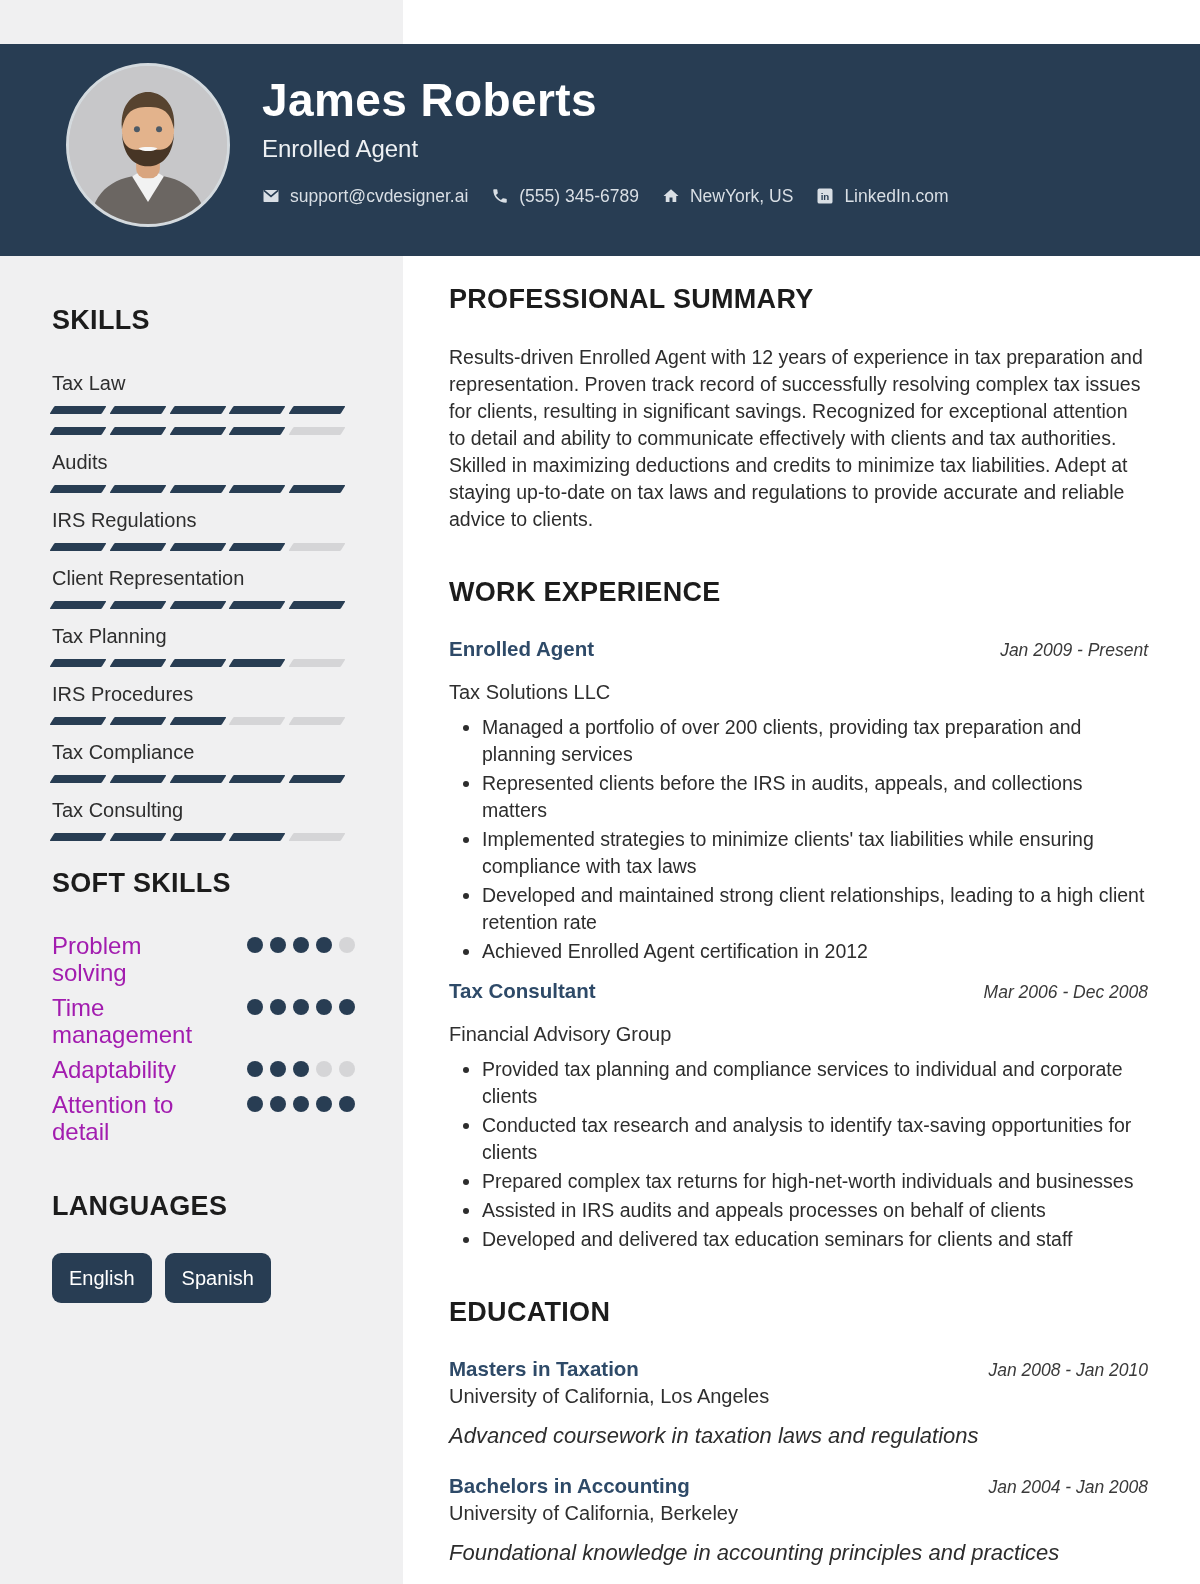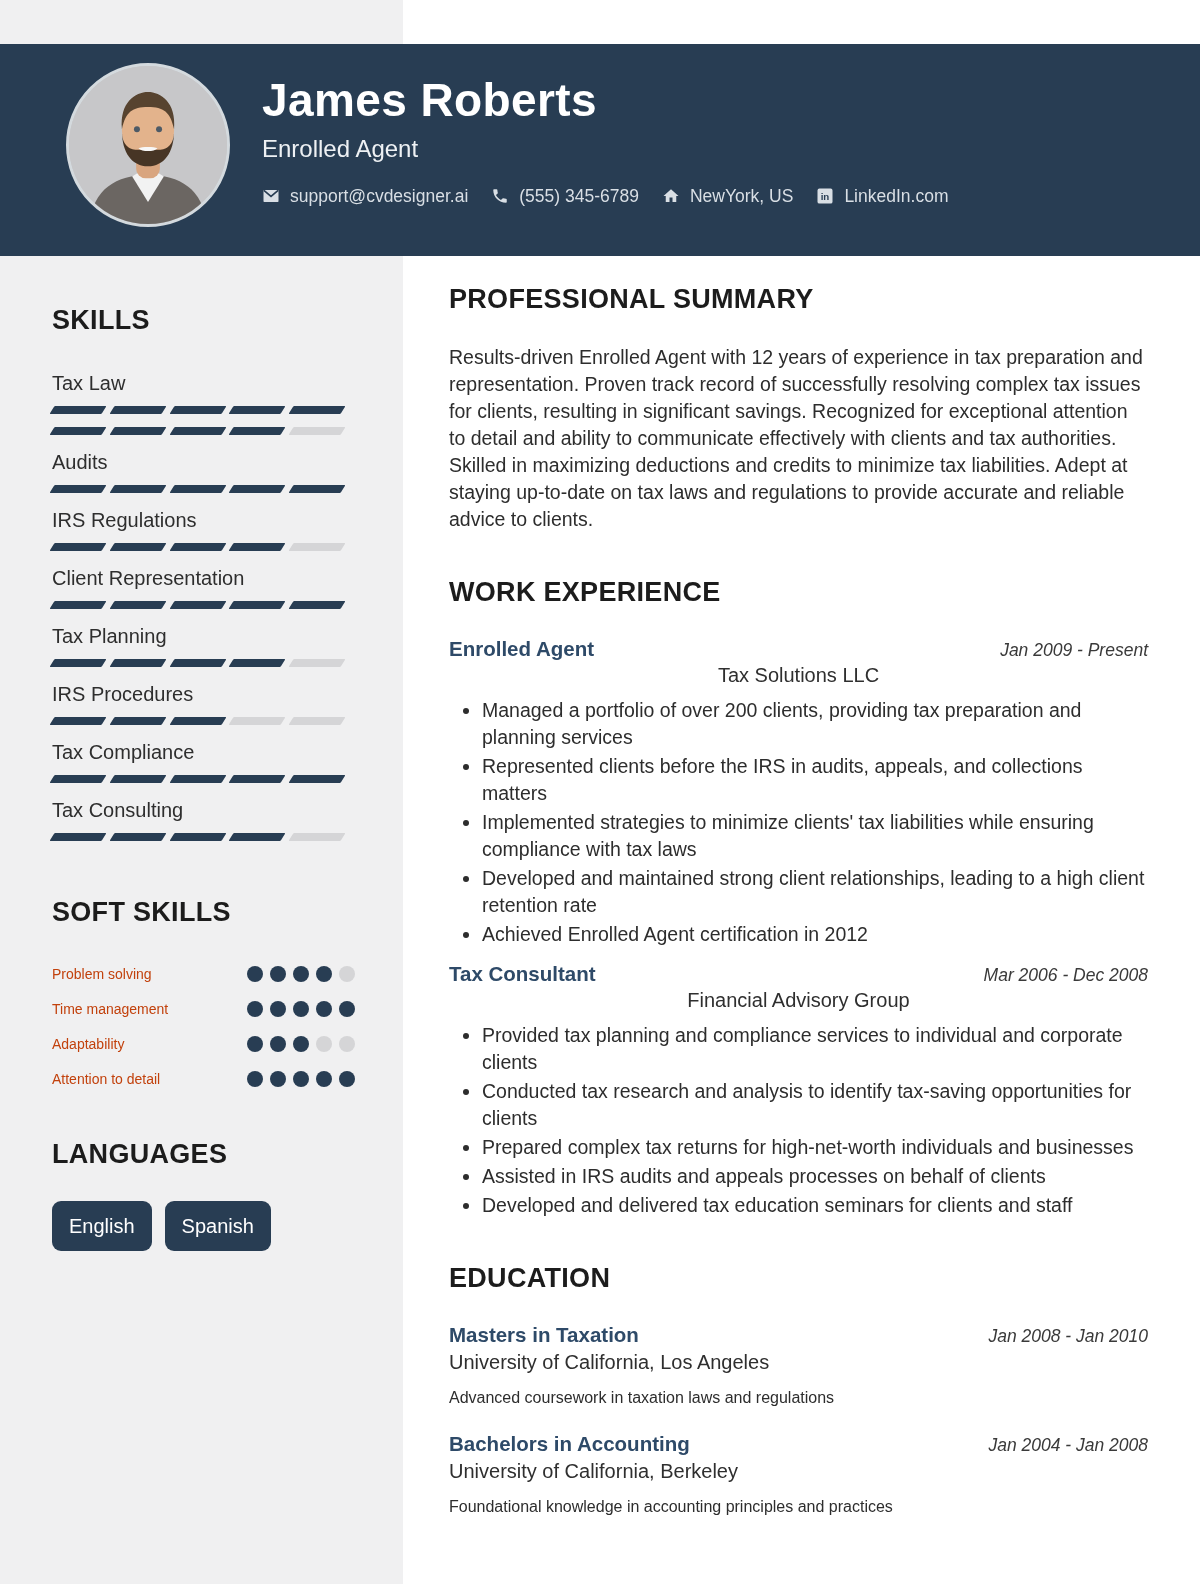--- a/index.html
+++ b/index.html
@@ -58,49 +58,49 @@
   .side-title{
     font-size:27px;font-weight:700;color:#1c1c1c;margin:0 0 33px 0;letter-spacing:0.3px;
   }
   
   .skill{margin-bottom:13px;}
   .skill-label{font-size:20px;color:#2e2e2e;line-height:28px;}
   .skill-bar{display:flex;gap:8px;margin-top:9px;height:8px;}
   .seg{flex:1;height:8px;background:var(--bar-empty);transform:skewX(-32deg);border-radius:1px;}
   .seg.on{background:var(--navy);}
   
-  .softskills{margin-top:56px;}
+  .softskills{margin-top:27px;}
   .soft-row{display:flex;align-items:flex-start;margin-bottom:8px;}
-  .soft-label{flex:0 0 152px;font-size:14px;color:#c2410c;line-height:27px;}
+  .soft-label{flex:0 0 152px;font-size:24px;color:#a21caf;line-height:27px;}
   .dots{display:flex;gap:7px;margin-left:43px;padding-top:5px;}
   .dot{width:16px;height:16px;border-radius:50%;background:var(--bar-empty);}
   .dot.on{background:var(--navy);}
   
   .languages{margin-top:46px;}
   .pills{display:flex;gap:13px;margin-top:-2px;}
   .pill{
     background:var(--navy);color:#ffffff;font-size:20px;
     padding:13px 17px;border-radius:9px;line-height:1.2;
   }
   
   .main-title{
     font-size:27px;font-weight:700;color:#1c1c1c;margin:0 0 29px 0;letter-spacing:0.3px;
   }
   .summary-text{font-size:19.5px;line-height:27px;margin:0;color:var(--body-text);}
   .section{margin-top:44px;}
   .job{margin-bottom:14px;}
   .job-head{display:flex;justify-content:space-between;align-items:baseline;}
   .job-title{font-size:20.5px;font-weight:700;color:var(--accent);}
   .job-dates{font-size:17.5px;font-style:italic;color:#3a3a3a;}
-  .job-company{font-size:20px;color:#2f2f2f;margin-top:3px;text-align:center;}
+  .job-company{font-size:20px;color:#2f2f2f;margin-top:20px;}
   ul.bullets{margin:10px 0 0 0;padding-left:33px;}
   ul.bullets li{font-size:19.5px;line-height:27px;margin-bottom:2px;color:var(--body-text);}
   .edu{margin-bottom:25px;}
   .edu-school{font-size:20px;color:#2f2f2f;margin-top:4px;}
-  .edu-note{font-size:16px;color:var(--body-text);margin-top:15px;}
+  .edu-note{font-size:22px;color:var(--body-text);margin-top:15px;font-style:italic;}
 </style>
 </head>
 <body>
 
 <div class="page">
   <div class="sidebar-band"></div>
 
   <header class="header">
     <div class="header-inner">
       <h1 class="name">James Roberts</h1>

